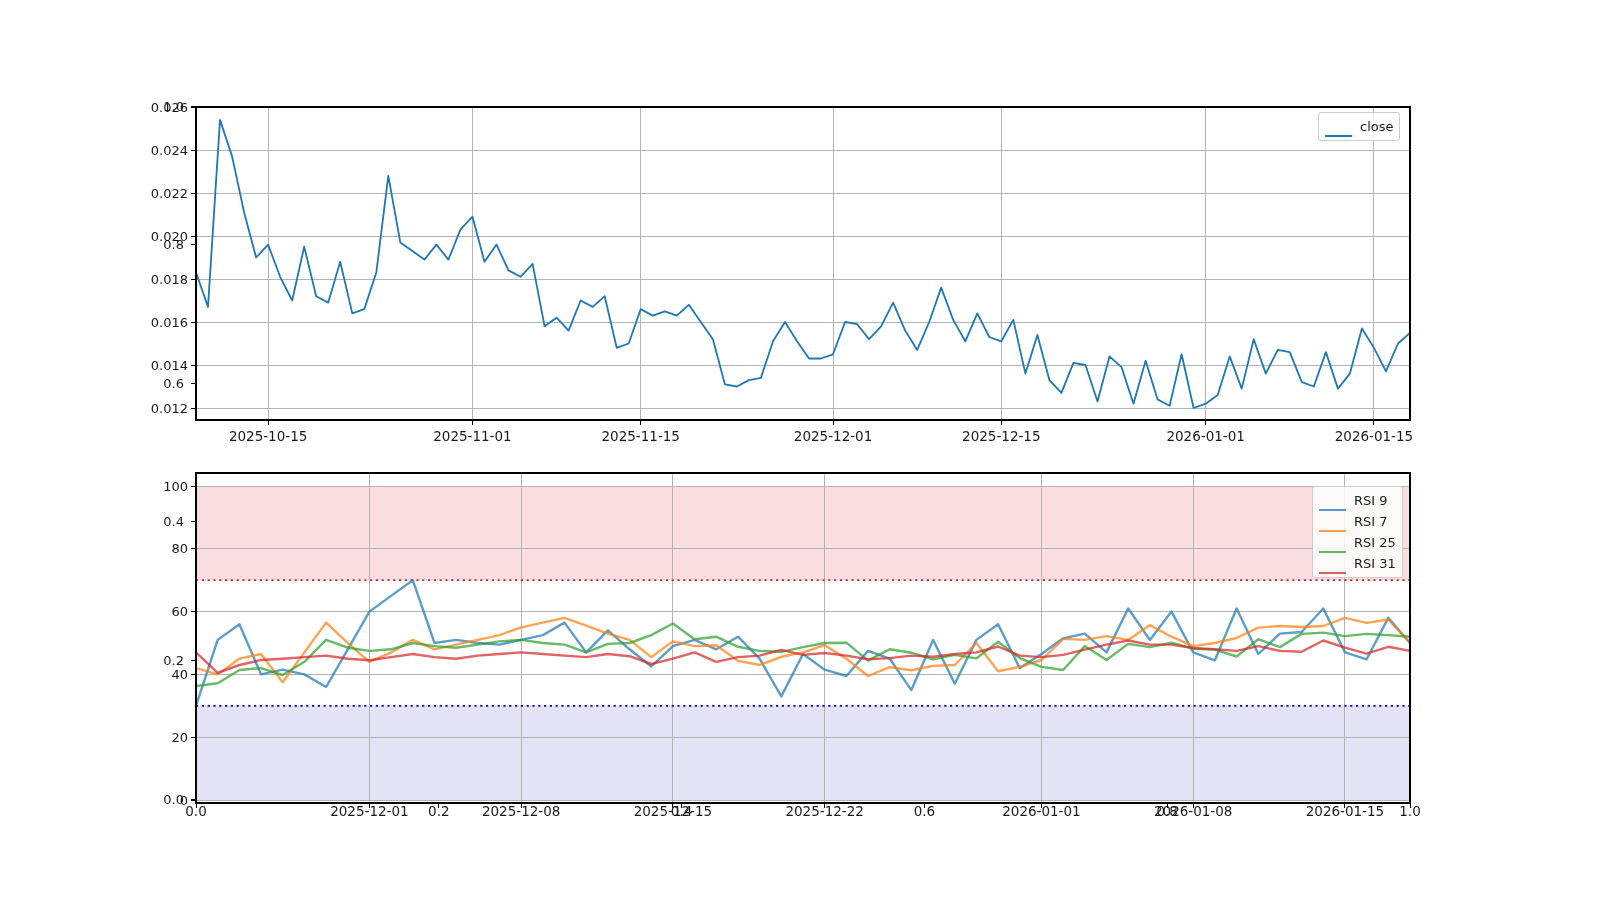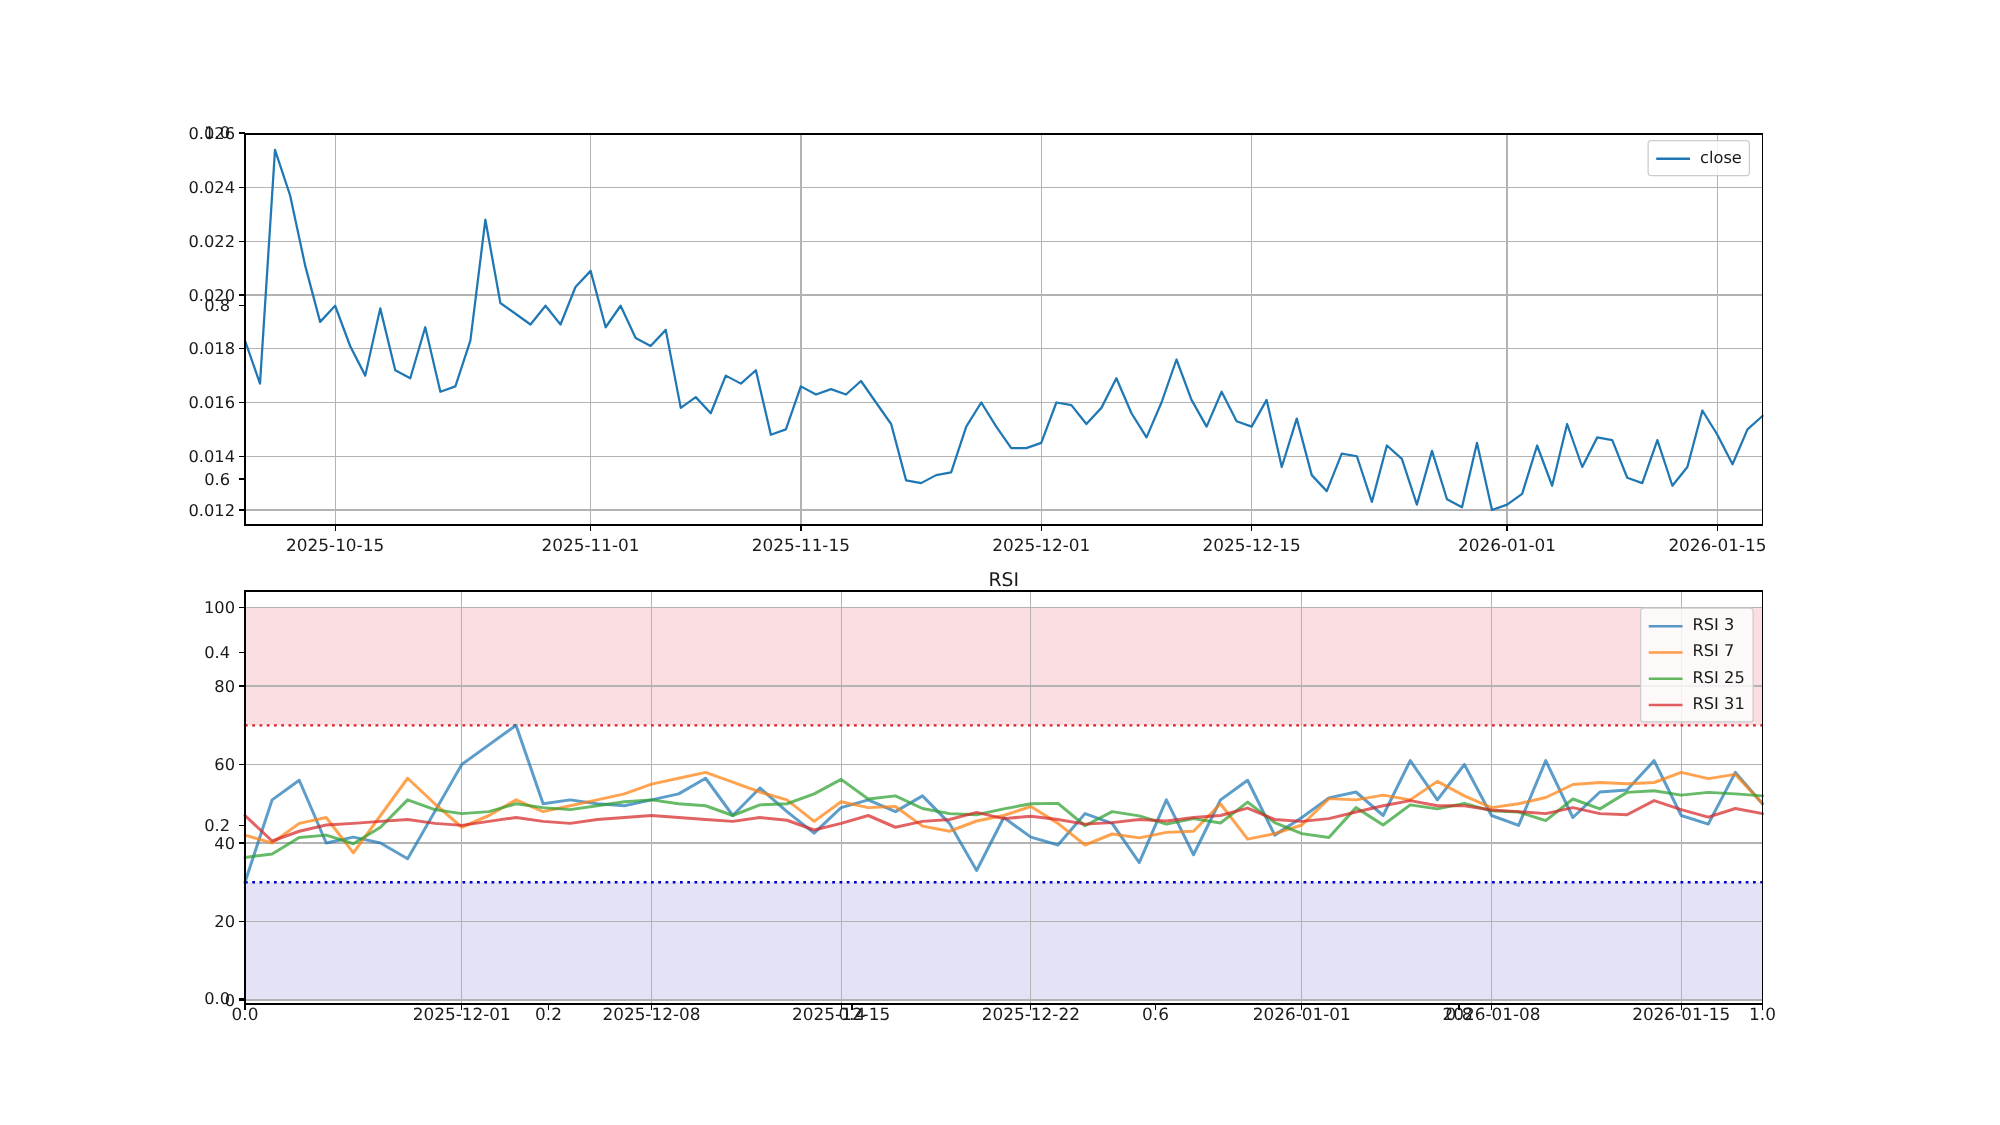--- a/index.html
+++ b/index.html
@@ -6,21 +6,21 @@
   .canvas{position:relative;width:1600px;height:900px;background:#fff;overflow:hidden;
           font-family:"DejaVu Sans", sans-serif;color:#1a1a1a;}
   #charts{position:absolute;left:0;top:0;}
   svg text{font-family:"DejaVu Sans", sans-serif;fill:#1a1a1a;}
   .watermark{position:absolute;left:403px;top:436px;width:800px;text-align:center;
              font-size:28px;color:#8e8e8e;opacity:.85;letter-spacing:1px;z-index:3;}
   .subplot-title{position:absolute;left:403px;top:455px;width:800px;text-align:center;
              font-size:15px;color:#1a1a1a;z-index:4;}
   .legend{position:absolute;background:rgba(255,255,255,.8);border:1px solid #cccccc;
           border-radius:3px;font-size:13px;z-index:5;padding:3px 6px;}
-  .legend-row{display:flex;align-items:center;gap:8px;height:21px;white-space:nowrap;}
+  .legend-row{display:flex;align-items:flex-end;gap:8px;height:21px;white-space:nowrap;}
   .legend-line{width:27px;height:0;border-top:2.5px solid #000;flex:0 0 auto;}
   .legend-label{line-height:21px;}
   .legend-top{left:1318px;top:112px;}
   .legend-bottom{left:1312px;top:486px;}
   .lg-rsi .legend-line{opacity:.75;}
 </style>
 </head>
 <body>
 
 <div class="canvas">
@@ -139,33 +139,32 @@
       <line x1="681.6" y1="803" x2="681.6" y2="808" stroke="#000000" stroke-width="1" shape-rendering="crispEdges"></line>
       <text x="681.6" y="816" text-anchor="middle" font-size="13.5" fill="#1a1a1a">0.4</text>
       <line x1="924.4" y1="803" x2="924.4" y2="808" stroke="#000000" stroke-width="1" shape-rendering="crispEdges"></line>
       <text x="924.4" y="816" text-anchor="middle" font-size="13.5" fill="#1a1a1a">0.6</text>
       <line x1="1167.2" y1="803" x2="1167.2" y2="808" stroke="#000000" stroke-width="1" shape-rendering="crispEdges"></line>
       <text x="1167.2" y="816" text-anchor="middle" font-size="13.5" fill="#1a1a1a">0.8</text>
       <line x1="1410" y1="803" x2="1410" y2="808" stroke="#000000" stroke-width="1" shape-rendering="crispEdges"></line>
       <text x="1410" y="816" text-anchor="middle" font-size="13.5" fill="#1a1a1a">1.0</text>
     </svg>
 
-  <div class="subplot-title">RSI</div>
 
   <div class="legend legend-top">
     <div class="legend-row">
       <span class="legend-line" style="border-top-color: rgb(31, 119, 180);"></span>
       <span class="legend-label">close</span>
     </div>
   </div>
 
   <div class="legend legend-bottom lg-rsi">
     <div class="legend-row">
       <span class="legend-line" style="border-top-color: rgb(31, 119, 180);"></span>
-      <span class="legend-label">RSI 3</span>
+      <span class="legend-label">RSI 9</span>
     </div>
     <div class="legend-row">
       <span class="legend-line" style="border-top-color: rgb(255, 127, 14);"></span>
       <span class="legend-label">RSI 7</span>
     </div>
     <div class="legend-row">
       <span class="legend-line" style="border-top-color: rgb(44, 160, 44);"></span>
       <span class="legend-label">RSI 25</span>
     </div>
     <div class="legend-row">

